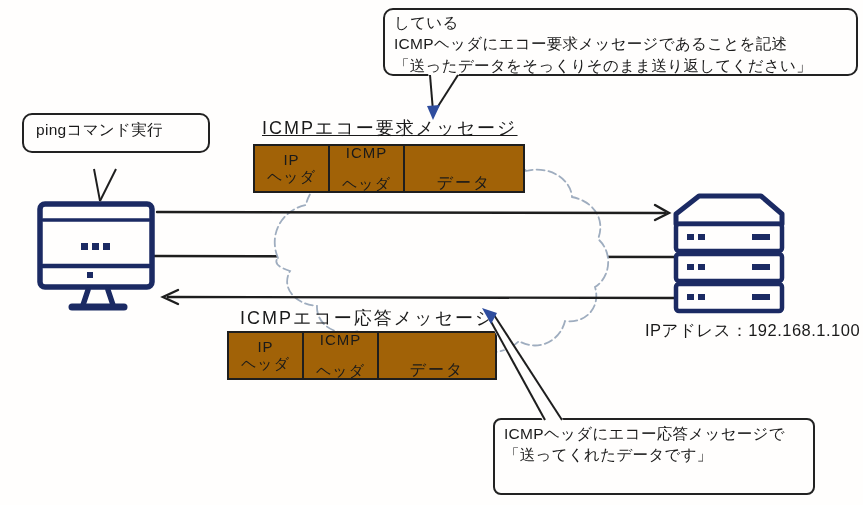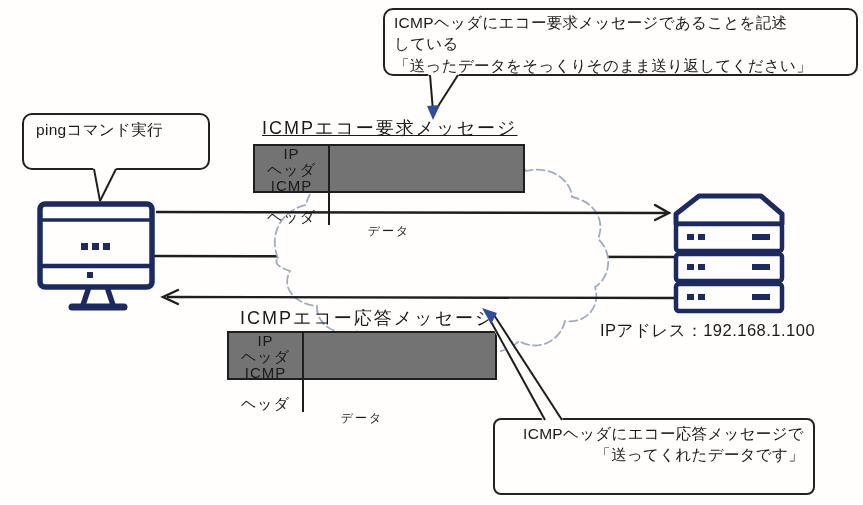--- a/index.html
+++ b/index.html
@@ -10,43 +10,43 @@
   .layer{position:absolute;left:0;top:0;width:863px;height:505px;}
   .layer.base{z-index:1;}
   .layer.overlay{z-index:3;pointer-events:none;}
   .callout{
     position:absolute;z-index:2;background:#fffefd;border:2px solid #222;
     border-radius:10px;box-sizing:border-box;
     font-size:15.5px;line-height:1.38;font-weight:500;letter-spacing:.3px;
   }
   .callout .cl-line{display:block;white-space:nowrap;}
   .callout.top{left:383px;top:8px;width:475px;height:68px;padding:2px 9px;}
-  .callout.left{left:22px;top:113px;width:188px;height:57px;padding:4px 12px;}
-  .callout.bottom{left:493px;top:418px;width:322px;height:77px;padding:3px 9px;border-radius:8px;text-align:right;}
+  .callout.left{left:22px;top:113px;width:188px;height:40px;padding:4px 12px;}
+  .callout.bottom{left:493px;top:418px;width:322px;height:77px;padding:3px 9px;border-radius:8px;}
   .msg-label{
     position:absolute;z-index:2;font-size:18px;font-weight:500;letter-spacing:2px;white-space:nowrap;
   }
   .msg-label.request{left:262px;top:116px;text-decoration:underline;}
   .msg-label.reply{left:240px;top:306px;}
   .packet{
-    position:absolute;z-index:2;display:flex;background:#737373;border:2px solid #1e1e1e;box-sizing:border-box;flex-direction:column;
+    position:absolute;z-index:2;display:flex;background:#a16207;border:2px solid #1e1e1e;box-sizing:border-box;
   }
   .packet.request{left:253px;top:144px;width:272px;height:49px;}
   .packet.reply{left:227px;top:331px;width:270px;height:49px;}
   .packet .cell{
     display:flex;flex-direction:column;align-items:center;justify-content:center;
     border-right:2px solid #1e1e1e;box-sizing:border-box;
     font-size:15px;line-height:1.08;letter-spacing:1px;font-weight:500;
   }
   .packet .cell:last-child{border-right:none;}
   .packet .cell.c1{width:75px;}
   .packet .cell.c2{width:75px;gap:14px;}
-  .packet .cell.c3{flex:1;font-size:12px;letter-spacing:2px;}
+  .packet .cell.c3{flex:1;font-size:16px;letter-spacing:2px;justify-content:flex-end;}
   .ip-label{
-    position:absolute;z-index:2;left:600px;top:320px;font-size:16.5px;font-weight:500;
+    position:absolute;z-index:2;left:645px;top:320px;font-size:16.5px;font-weight:500;
     letter-spacing:.5px;white-space:nowrap;
   }
 </style>
 </head>
 <body>
 
 <div class="stage">
 
   <svg class="layer base" viewBox="0 0 863 505">
 
@@ -108,22 +108,22 @@
           <rect x="698" y="264" width="7" height="6"></rect>
           <rect x="752" y="264" width="18" height="6"></rect>
         <rect x="687" y="294" width="7" height="6"></rect>
           <rect x="698" y="294" width="7" height="6"></rect>
           <rect x="752" y="294" width="18" height="6"></rect>
       </g>
     </g>
   </svg>
 
   <div class="callout top">
+    <span class="cl-line">している</span>
     <span class="cl-line">ICMPヘッダにエコー要求メッセージであることを記述</span>
-    <span class="cl-line">している</span>
     <span class="cl-line">「送ったデータをそっくりそのまま送り返してください」</span>
   </div>
 
   <div class="callout left">
     <span class="cl-line">pingコマンド実行</span>
   </div>
 
   <div class="callout bottom">
     <span class="cl-line">ICMPヘッダにエコー応答メッセージで</span>
     <span class="cl-line">「送ってくれたデータです」</span>

